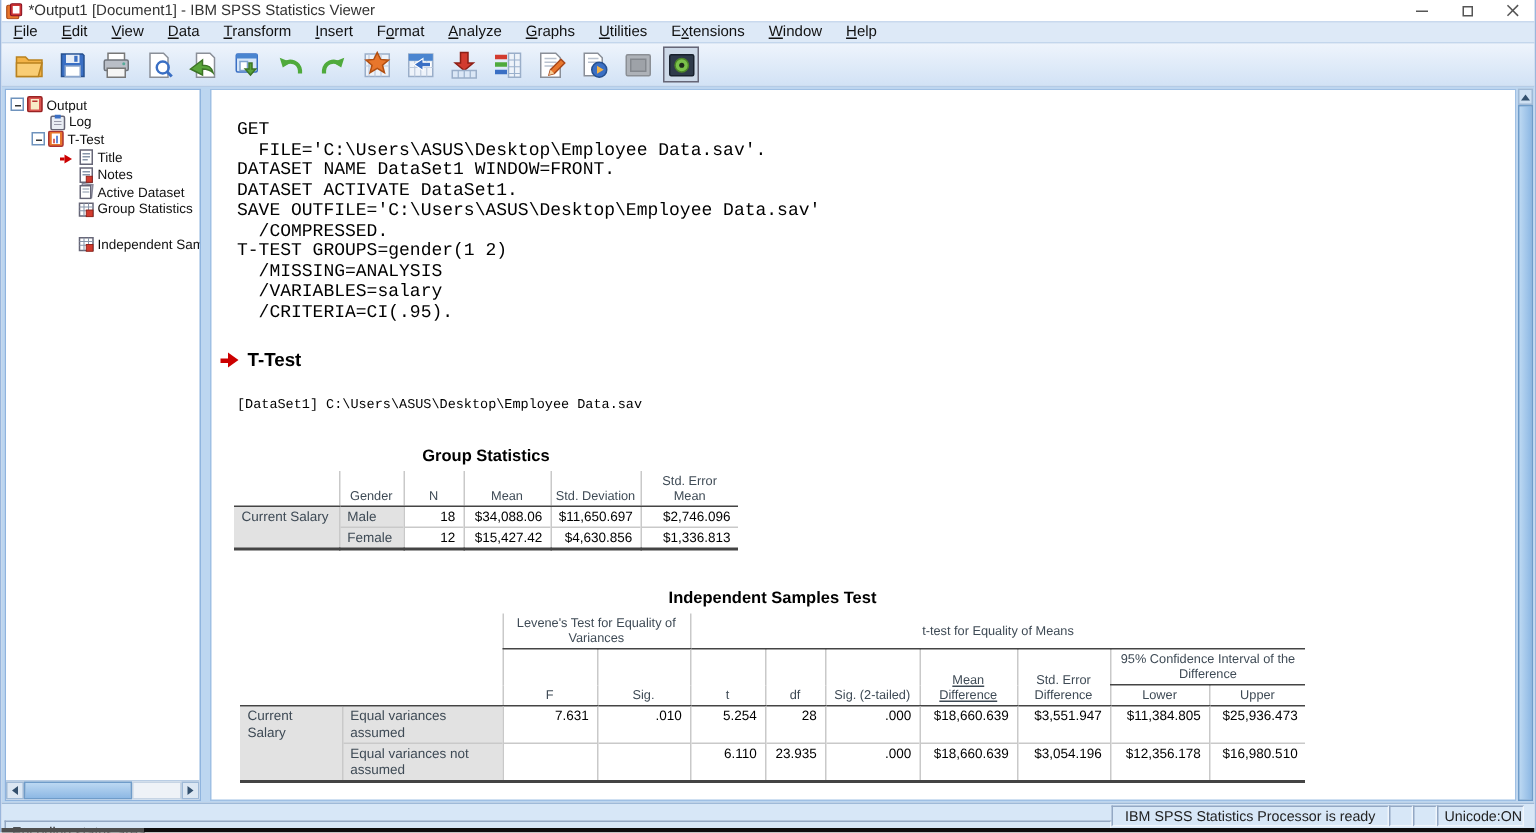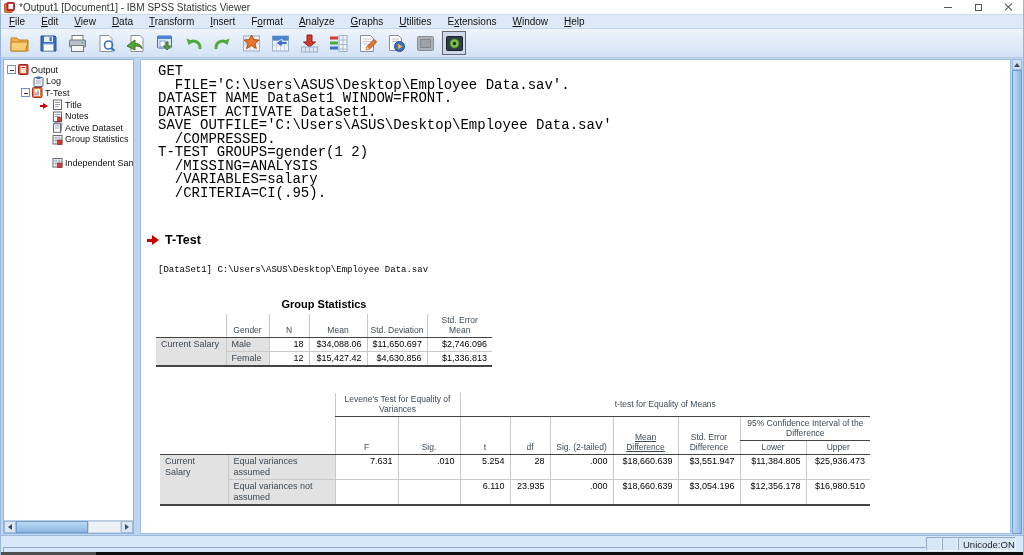--- a/index.html
+++ b/index.html
@@ -56,22 +56,22 @@
 
   .content-panel { position:absolute; left:139px; right:12px; top:1px; bottom:1px; background:#fff;
                    border:1px solid #9fc0e4; overflow:hidden; color:#000; }
   .v-scroll { position:absolute; right:1px; top:1px; bottom:1px; width:10px; background:#d9e9f9; }
   .vs-btn { position:absolute; top:0; left:0; right:0; height:11px; background:#cfe0f2; border:1px solid #9fb9d6;
             display:flex; align-items:center; justify-content:center; }
   .tri-u { border-left:3px solid transparent; border-right:3px solid transparent; border-bottom:4px solid #33506e; }
   .vs-thumb { position:absolute; top:11px; bottom:0; left:0; right:0; background:linear-gradient(90deg,#bcd8f2,#8db8e4);
               border:1px solid #6f9cc9; }
 
-  .syntax { position:absolute; left:17px; top:5px; font-family:"Liberation Mono","DejaVu Sans Mono",monospace;
-            font-size:14px; line-height:13.5px; white-space:pre; }
+  .syntax { position:absolute; left:17px; top:20px; font-family:"Liberation Mono","DejaVu Sans Mono",monospace;
+            font-size:12px; line-height:13.5px; white-space:pre; }
   .heading-row { position:absolute; left:6px; top:173px; display:flex; align-items:center; }
   .red-arrow { position:relative; width:12px; height:10px; margin-right:6px; }
   .red-arrow::before { content:""; position:absolute; left:0; top:3.5px; width:5px; height:3px; background:#c00; }
   .red-arrow::after { content:""; position:absolute; left:5px; top:0; border-left:7px solid #c00;
                       border-top:5px solid transparent; border-bottom:5px solid transparent; }
   .heading { font-size:12.5px; font-weight:bold; color:#000; }
   .dataset-line { position:absolute; left:17px; top:205px; font-family:"Liberation Mono","DejaVu Sans Mono",monospace; font-size:9px; }
 
   .tbl-block { position:absolute; }
   .gs-block { left:15px; top:238px; width:336px; }
@@ -399,20 +399,21 @@
               <td class="sep">12</td>
               <td class="sep">$15,427.42</td>
               <td class="sep">$4,630.856</td>
               <td class="sep">$1,336.813</td>
             </tr>
           </tbody>
         </table>
       </div>
 
       <div class="tbl-block ist-block">
+        <div class="tbl-title">Independent Samples Test</div>
         <table class="spss ist-table">
           <colgroup>
               <col style="width:68px">
               <col style="width:107px">
               <col style="width:63px">
               <col style="width:62px">
               <col style="width:50px">
               <col style="width:40px">
               <col style="width:63px">
               <col style="width:65px">
@@ -475,20 +476,21 @@
     <div class="v-scroll">
       <span class="vs-btn">
           <span class="tri-u"></span>
         </span>
       <span class="vs-thumb"></span>
     </div>
   </div>
 
   <div style="position:absolute; left:0; top:535px; width:100%; height:17px; background:#d7e7f7; border-top:1px solid #9fbad8; display:flex; align-items:stretch; font-size:9.5px; color:#222; padding:1px 2px;">
     <span style="flex:1; border:1px solid; border-color:#93a8c4 #f0f6fc #f0f6fc #93a8c4; padding:2px 4px;margin-top:10px;">Encoding status area</span>
+    <span style="width:185px; border:1px solid; border-color:#93a8c4 #f0f6fc #f0f6fc #93a8c4; padding:1px 4px; text-align:center;">IBM SPSS Statistics Processor is ready</span>
     <span style="width:16px; border:1px solid; border-color:#93a8c4 #f0f6fc #f0f6fc #93a8c4;"></span>
     <span style="width:16px; border:1px solid; border-color:#93a8c4 #f0f6fc #f0f6fc #93a8c4;"></span>
     <span style="width:58px; border:1px solid; border-color:#93a8c4 #f0f6fc #f0f6fc #93a8c4; padding:1px 4px; text-align:center;">Unicode:ON</span>
     <span style="width:5px;"></span>
   </div>
 
   <div style="position:absolute; left:0; top:552px; width:100%; height:3px; background:#0d0d0d;">
     <span style="position:absolute; left:0; top:0; width:95px; height:3px; background:#4f4f4f; display:block;"></span>
   </div>
 

